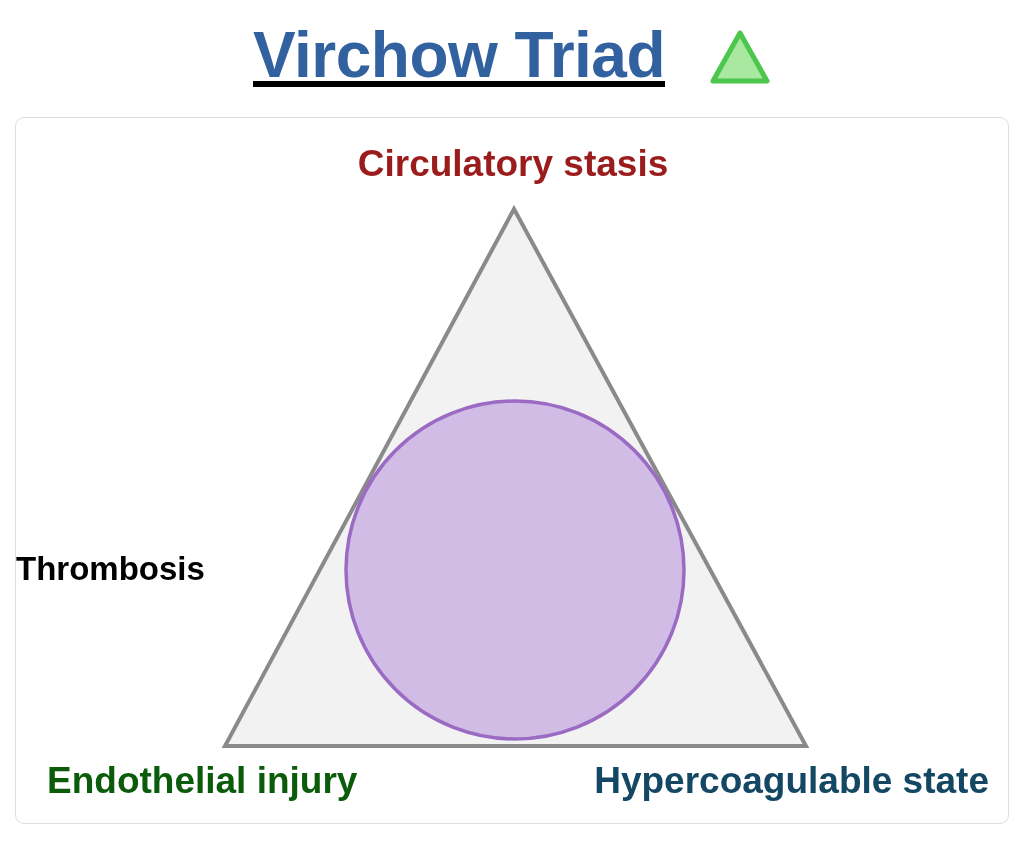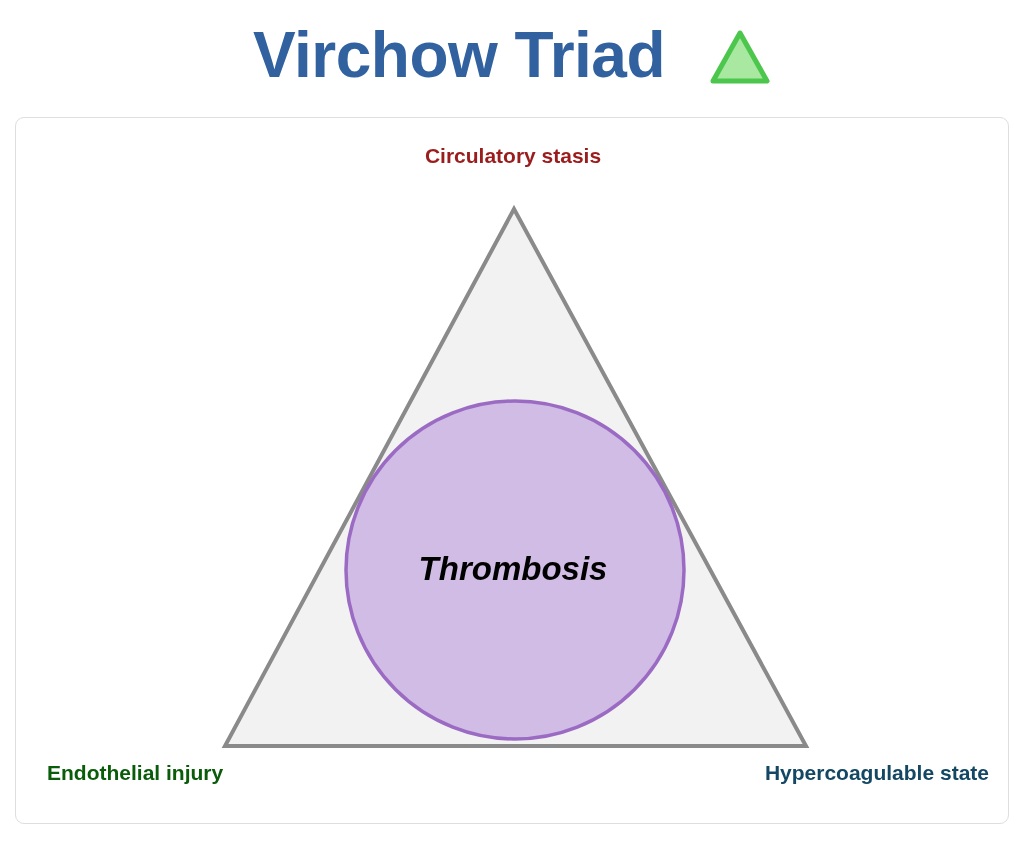--- a/index.html
+++ b/index.html
@@ -19,20 +19,21 @@
   #title-bar {
     position: absolute;
     left: 0;
     top: 0;
     width: 1024px;
     height: 110px;
     display: flex;
     align-items: center;
     justify-content: center;
     gap: 44px;
+    text-decoration: underline;
   }
   #page-title {
     font-size: 64px;
     font-weight: bold;
     color: #31619F;
     letter-spacing: -0.5px;
     line-height: 1;
     white-space: nowrap;
   }
   #title-triangle-icon {
@@ -51,21 +52,21 @@
     height: 707px;
     box-sizing: border-box;
     border: 1.5px solid #dedede;
     border-radius: 9px;
     background: #ffffff;
   }
 
   
   .vertex-label {
     position: absolute;
-    font-size: 21px;
+    font-size: 37px;
     font-weight: bold;
     white-space: nowrap;
     line-height: 1;
   }
   #label-top {
     top: 27px;
     left: 0;
     width: 994px;
     text-align: center;
     color: #9B1C1C;
@@ -88,27 +89,26 @@
     top: 0;
     width: 994px;
     height: 707px;
     display: block;
   }
   #center-circle-label {
     position: absolute;
     left: 0;
     top: 434px;
     width: 994px;
-    text-align: center;
+    text-align: left;
     font-size: 33px;
     font-weight: bold;
     color: #000000;
     line-height: 1;
     white-space: nowrap;
-    font-style: italic;
   }
 </style>
 </head>
 <body>
 
 <div id="title-bar">
   <div id="page-title">Virchow Triad</div>
   <svg id="title-triangle-icon" viewBox="0 0 62 56" aria-hidden="true">
     <polygon points="31,4 58,52 4,52" fill="#A8E8A0" stroke="#4CC64C" stroke-width="5" stroke-linejoin="round"></polygon>
   </svg>

